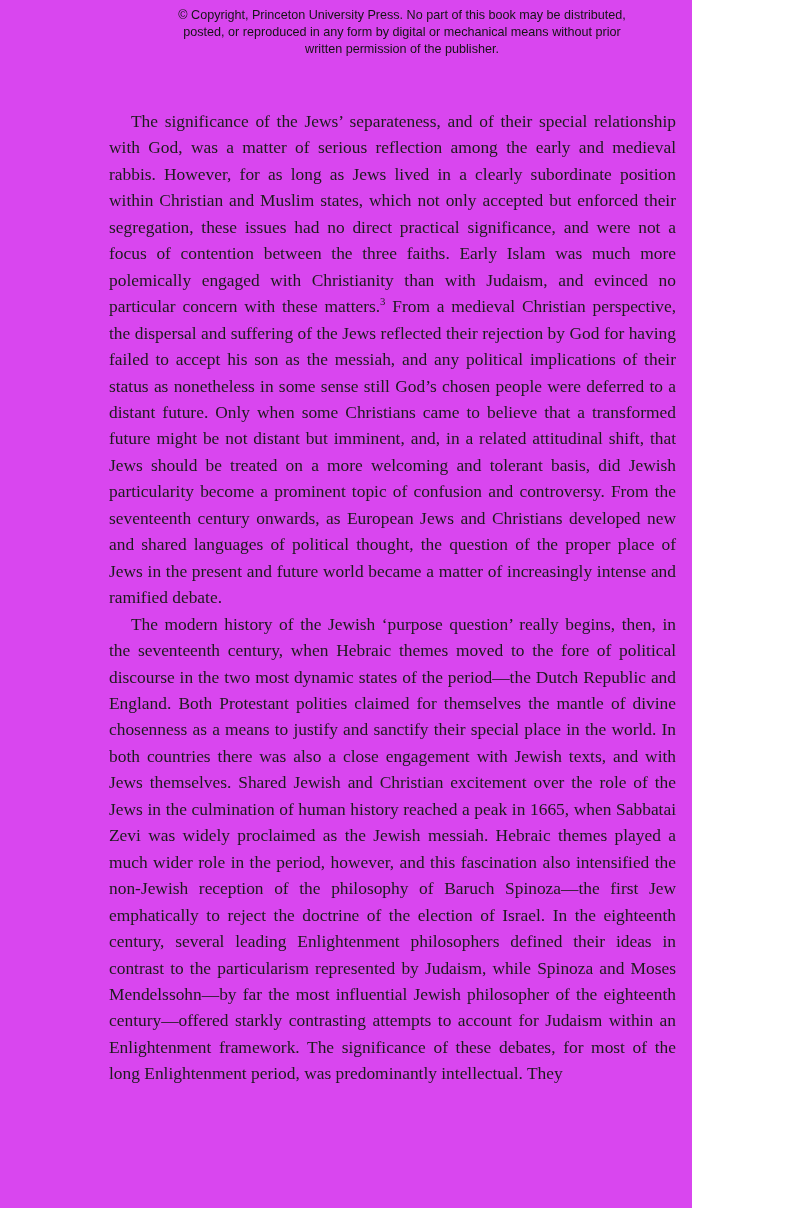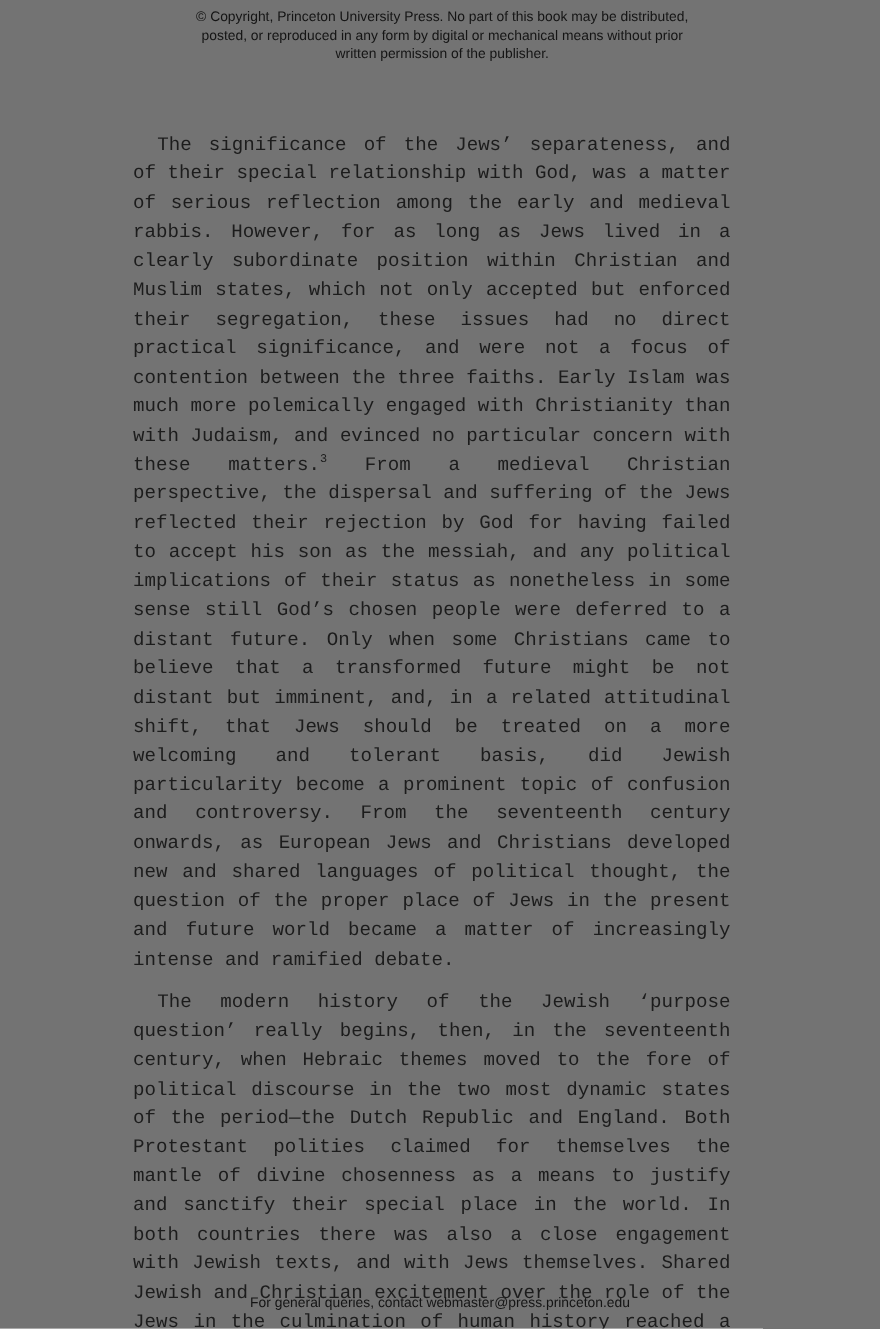--- a/index.html
+++ b/index.html
@@ -2,23 +2,23 @@
 <html><head>
 <meta charset="utf-8">
 <style>
   html, body {
     margin: 0;
     padding: 0;
     background: #ffffff;
   }
   .page {
     position: relative;
-    width: 800px;
+    width: 692px;
     height: 1208px;
-    background: #737373;
+    background: #d946ef;
     overflow: hidden;
     font-family: "Liberation Serif", "DejaVu Serif", serif;
     color: #1a1a1a;
   }
 
   
   .copyright-notice {
     position: absolute;
     left: 176px;
     top: 7px;
@@ -64,24 +64,23 @@
     top: 108px;
     width: 567px;
     font-size: 17.4px;
     line-height: 26.45px;
     text-align: justify;
     text-justify: inter-word;
     color: #1c1c1c;
     -webkit-font-smoothing: antialiased;
   }
   .body-text p {
-    margin: 12px;
+    margin: 0;
     text-indent: 22px;
     hyphens: manual;
-    font-family: Liberation Mono, monospace;
   }
   .body-text p + p {
     margin-top: 0;
   }
   .fn-ref {
     font-size: 0.62em;
     vertical-align: super;
     line-height: 0;
   }
 
@@ -104,15 +103,14 @@
 <div class="page">
 
   <div class="copyright-notice">© Copyright, Princeton University Press. No part of this book may be distributed, posted, or reproduced in any form by digital or mechanical means without prior written permission of the publisher.</div>
 
 
   <div class="body-text">
     <p><span>The significance of the Jews’ separateness, and of their special relationship with God, was a matter of serious reflection among the early and medieval rabbis. However, for as long as Jews lived in a clearly subordinate position within Christian and Muslim states, which not only accepted but enforced their segregation, these issues had no direct practical significance, and were not a focus of contention between the three faiths. Early Islam was much more polemically engaged with Christianity than with Judaism, and evinced no particular concern with these matters.</span><span class="fn-ref">3</span><span> From a medieval Christian perspective, the dispersal and suffering of the Jews reflected their rejection by God for having failed to accept his son as the messiah, and any political implications of their status as nonetheless in some sense still God’s chosen people were deferred to a distant future. Only when some Christians came to believe that a transformed future might be not distant but imminent, and, in a related attitudinal shift, that Jews should be treated on a more welcoming and tolerant basis, did Jewish particularity become a prominent topic of confusion and controversy. From the seventeenth century onwards, as European Jews and Christians developed new and shared languages of political thought, the question of the proper place of Jews in the present and future world became a matter of increasingly intense and ramified debate.</span></p>
     <p><span>The modern history of the Jewish ‘purpose question’ really begins, then, in the seventeenth century, when Hebraic themes moved to the fore of political discourse in the two most dynamic states of the period—the Dutch Republic and England. Both Protestant polities claimed for themselves the mantle of divine chosenness as a means to justify and sanctify their special place in the world. In both countries there was also a close engagement with Jewish texts, and with Jews themselves. Shared Jewish and Christian excitement over the role of the Jews in the culmination of human history reached a peak in 1665, when Sabbatai Zevi was widely proclaimed as the Jewish messiah. Hebraic themes played a much wider role in the period, however, and this fascination also intensified the non-Jewish reception of the philosophy of Baruch Spinoza—the first Jew emphatically to reject the doctrine of the election of Israel. In the eighteenth century, several leading Enlightenment philosophers defined their ideas in contrast to the particularism represented by Judaism, while Spinoza and Moses Mendelssohn—by far the most influential Jewish philosopher of the eighteenth century—offered starkly contrasting attempts to account for Judaism within an Enlightenment framework. The significance of these debates, for most of the long Enlightenment period, was predominantly intellectual. They</span></p>
   </div>
 
-  <div class="page-footer">For general queries, contact webmaster@press.princeton.edu</div>
 
 </div>
 
 </body></html>

